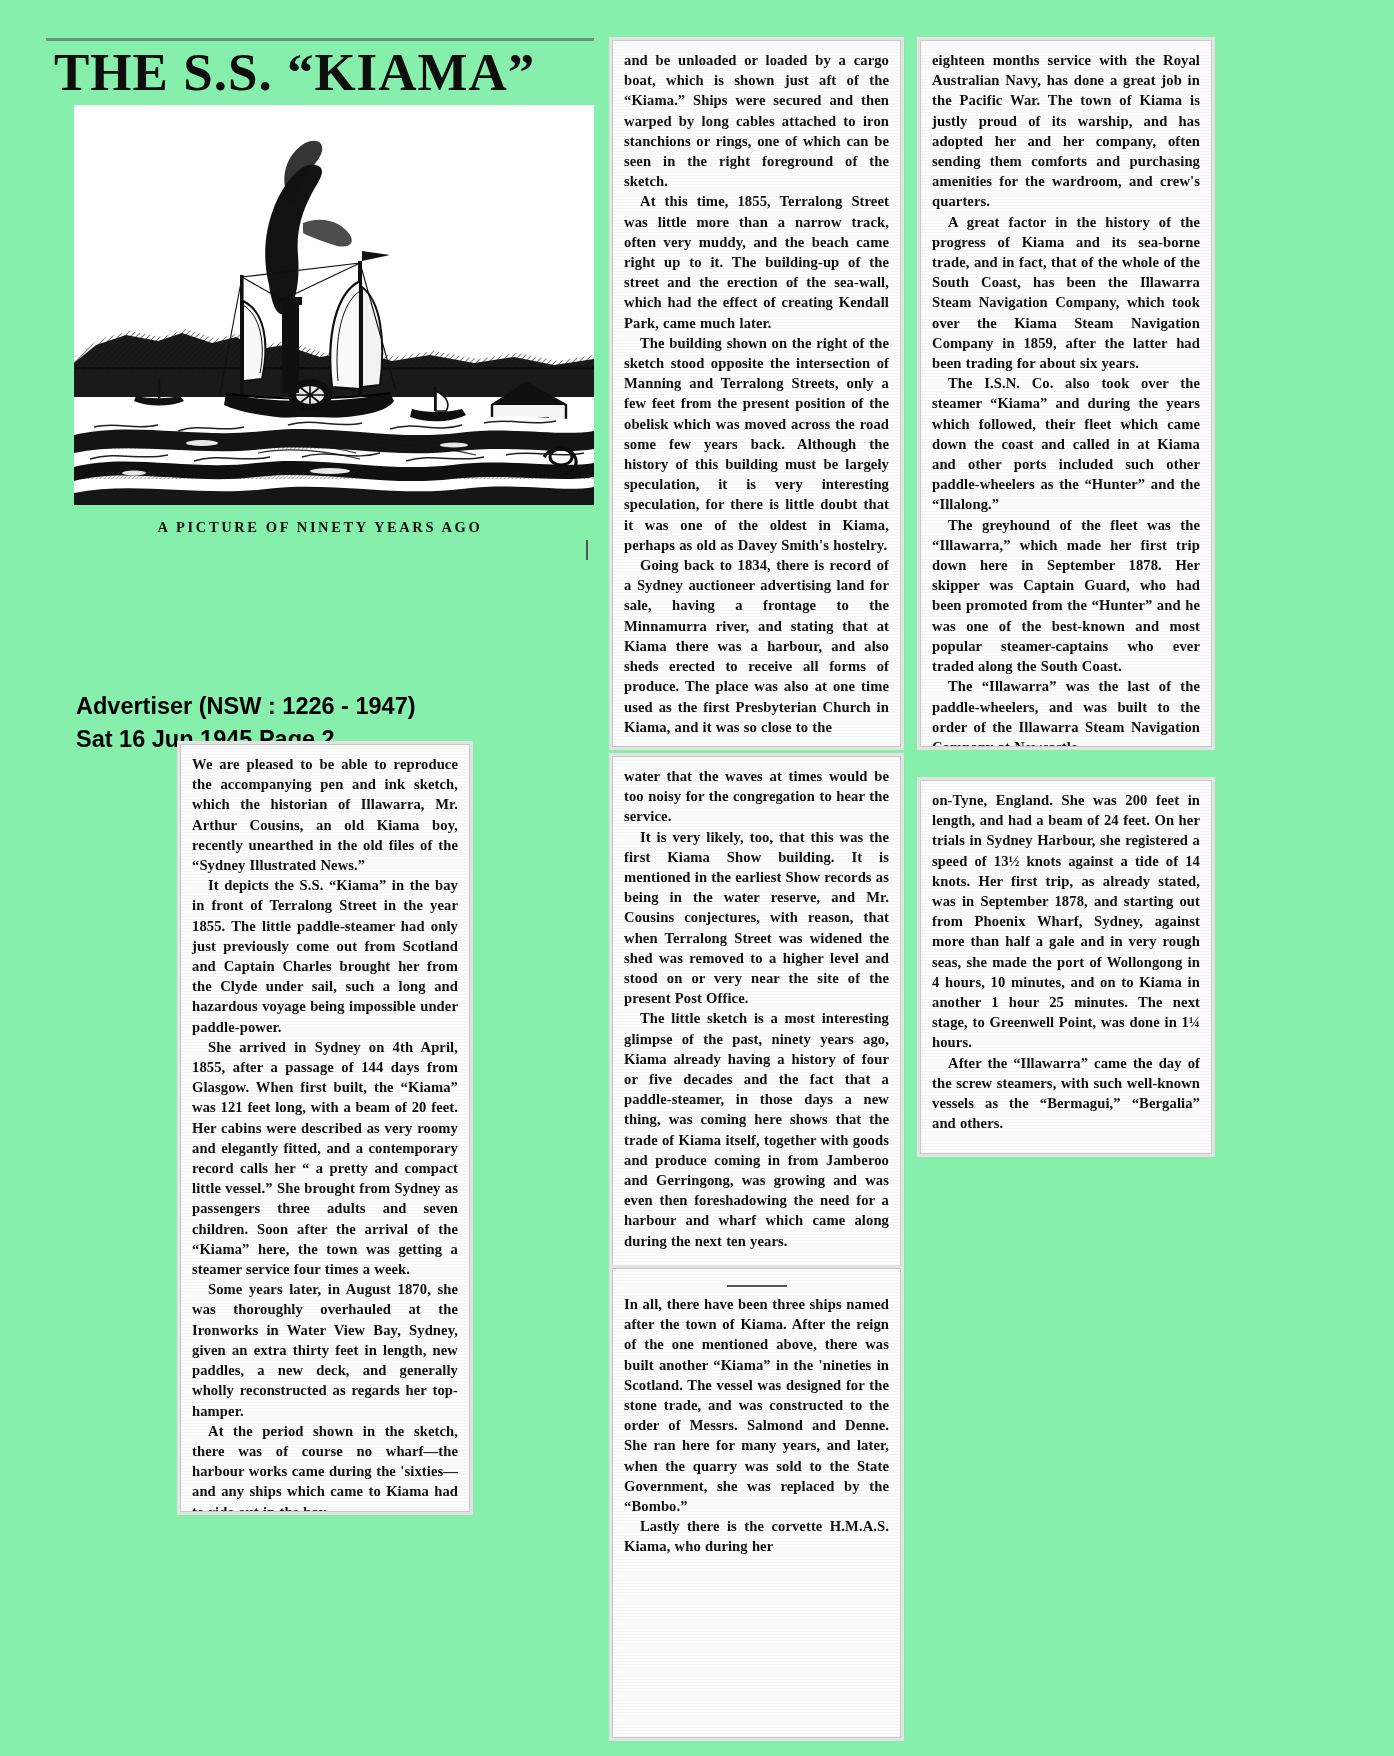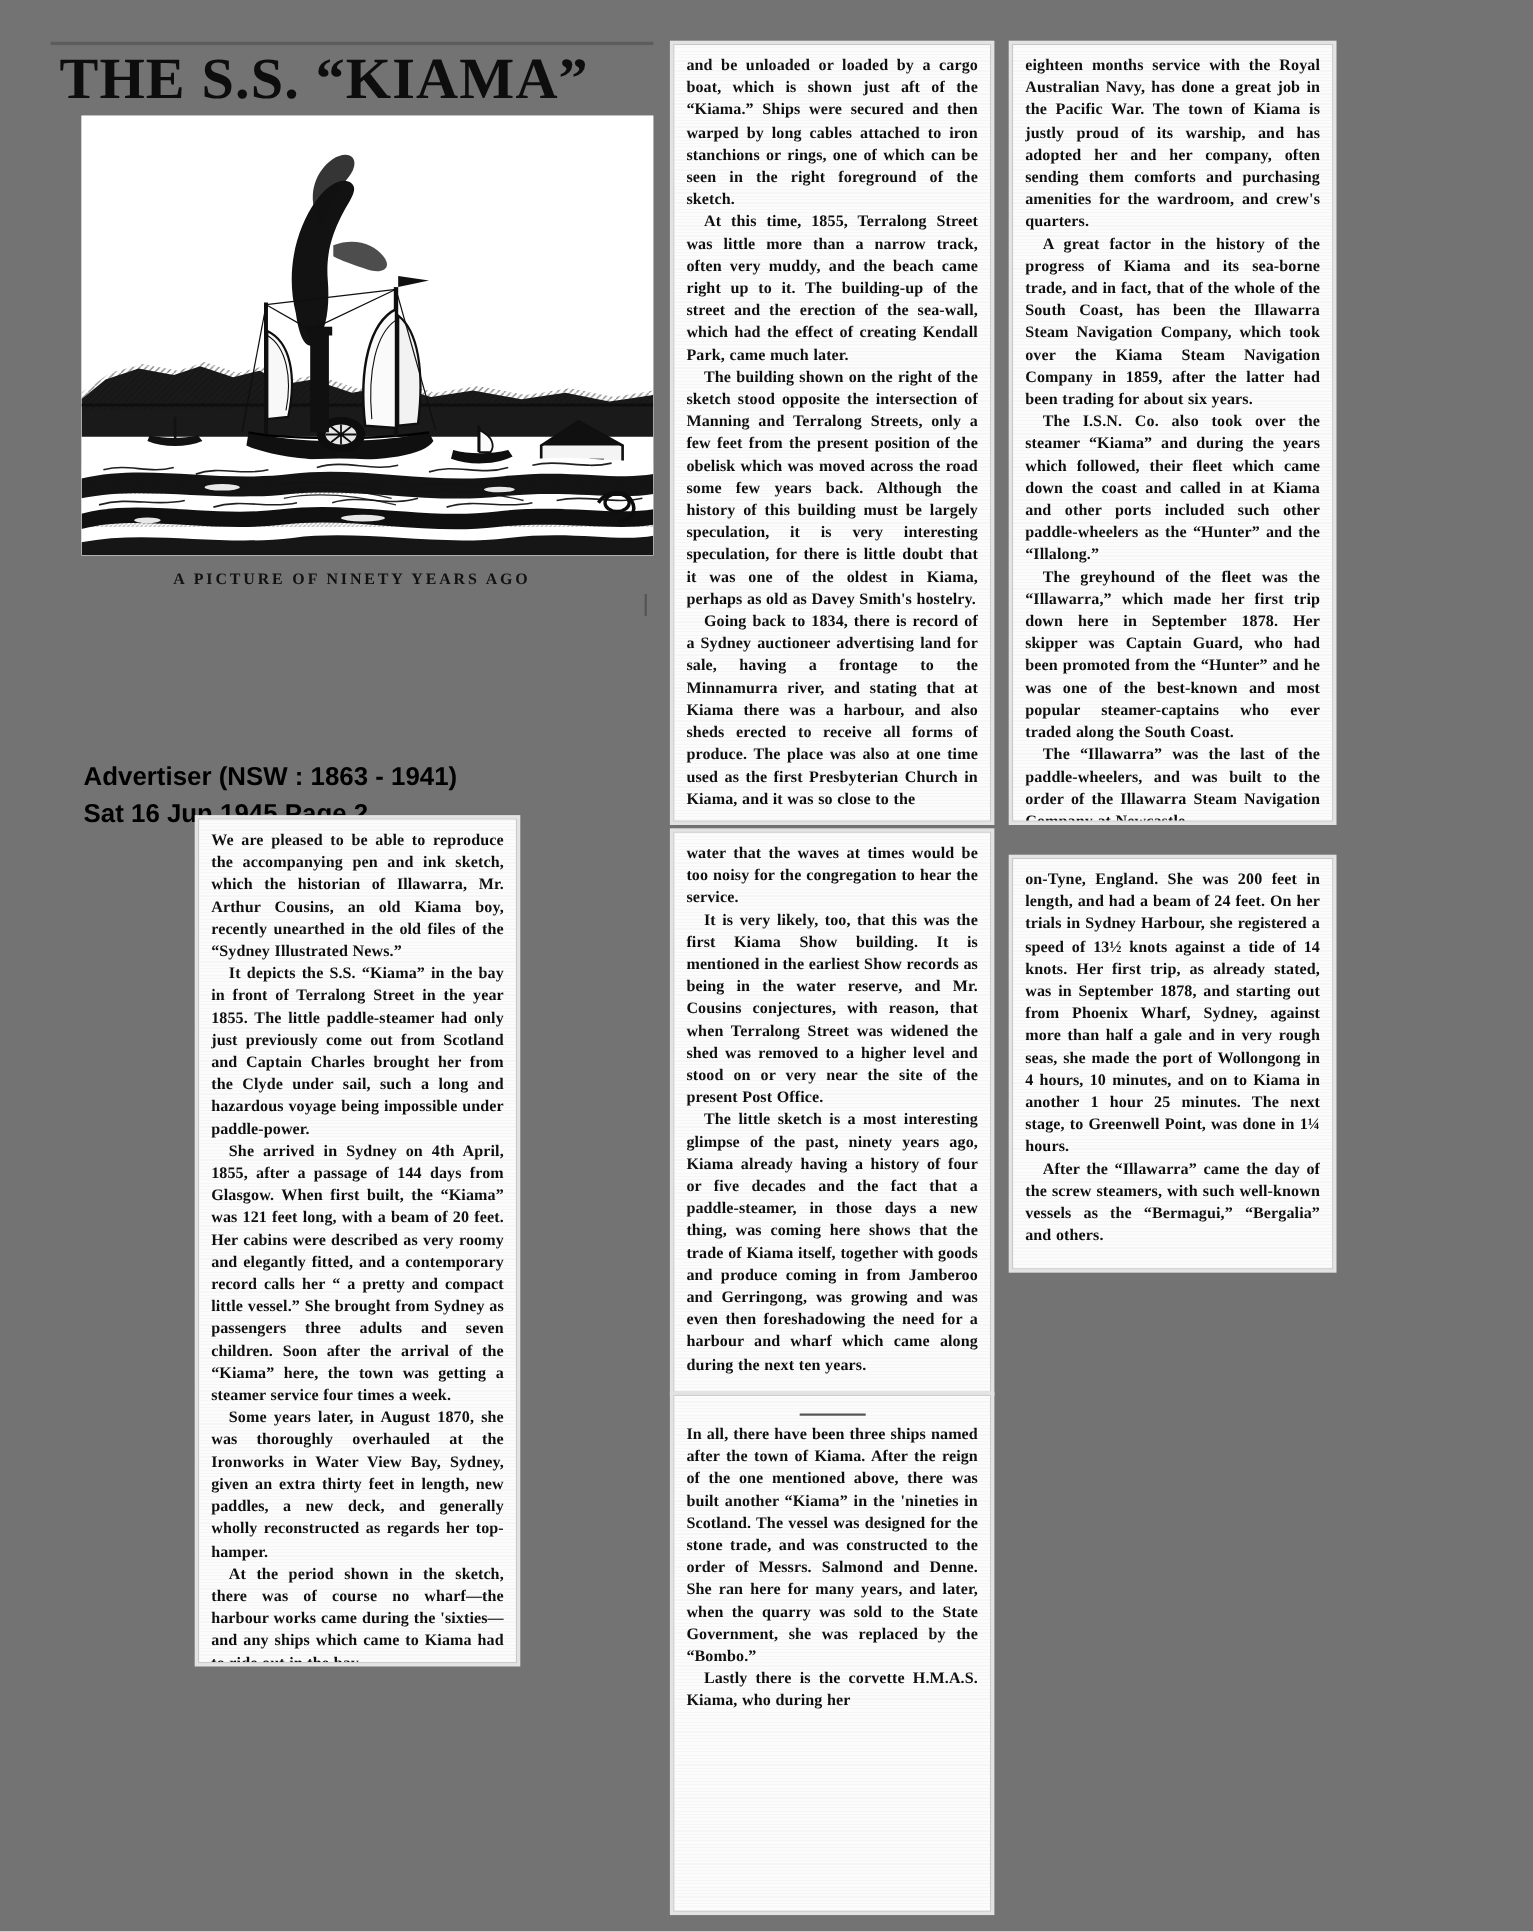--- a/index.html
+++ b/index.html
@@ -1,21 +1,21 @@
 <!DOCTYPE html>
 <html><head>
 <meta charset="utf-8">
 <style>
   html,body{margin:0;padding:0;background:#ffffff;}
   body{
     width:1394px;height:1756px;
     font-family:"Liberation Serif",serif;
     -webkit-font-smoothing:none;
   }
-  #page{position:relative;width:1394px;height:1756px;overflow:hidden;background:#737373;}
+  #page{position:relative;width:1394px;height:1756px;overflow:hidden;background:#86efac;}
 
   
   #masthead{position:absolute;left:46px;top:38px;width:548px;}
   .rule-top{height:3px;background:#4a4a4a;width:548px;margin-bottom:4px;opacity:.55;}
   #headline{
     font-family:"Liberation Serif",serif;
     font-weight:700;font-size:53px;letter-spacing:1px;
     color:#0d0d0d;line-height:1.02;white-space:nowrap;
     margin:2px 0 4px 8px;
   }
@@ -234,21 +234,21 @@
         </g>
       </svg>
     </div>
 
     <div id="sketch-caption">A PICTURE OF NINETY YEARS AGO</div>
   </div>
 
   <div id="tick"></div>
 
   <div id="citation">
-    <div class="ln2">Advertiser (NSW : 1863 - 1941)</div>
+    <div class="ln2">Advertiser (NSW : 1226 - 1947)</div>
     <div class="ln3">Sat 16 Jun 1945  Page 2</div>
   </div>
 
   <div class="colbox" id="box-c2a">
     <div class="coltext">
         <p class="cont">and be unloaded or loaded by a cargo boat, which is shown just aft of the “Kiama.” Ships were secured and then warped by long cables attached to iron stanchions or rings, one of which can be seen in the right foreground of the sketch.</p>
         <p>At this time, 1855, Terralong Street was little more than a narrow track, often very muddy, and the beach came right up to it. The building-up of the street and the erection of the sea-wall, which had the effect of creating Kendall Park, came much later.</p>
         <p>The building shown on the right of the sketch stood opposite the intersection of Manning and Terralong Streets, only a few feet from the present position of the obelisk which was moved across the road some few years back. Although the history of this building must be largely speculation, it is very interesting speculation, for there is little doubt that it was one of the oldest in Kiama, perhaps as old as Davey Smith's hostelry.</p>
         <p>Going back to 1834, there is record of a Sydney auctioneer advertising land for sale, having a frontage to the Minnamurra river, and stating that at Kiama there was a harbour, and also sheds erected to receive all forms of produce. The place was also at one time used as the first Presbyterian Church in Kiama, and it was so close to the</p>
       </div>

